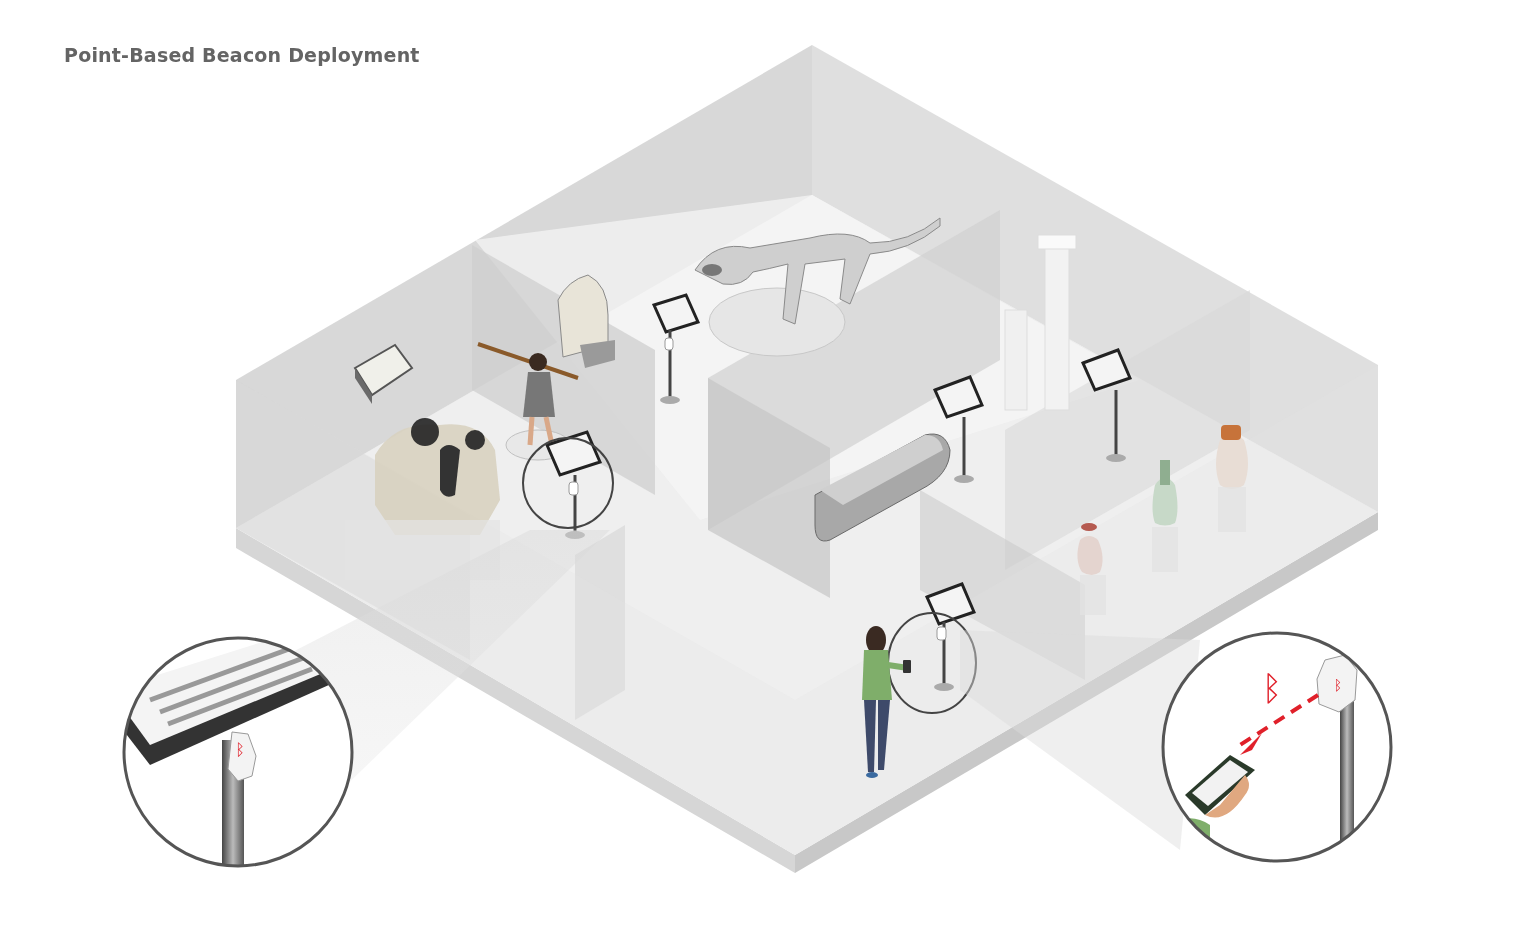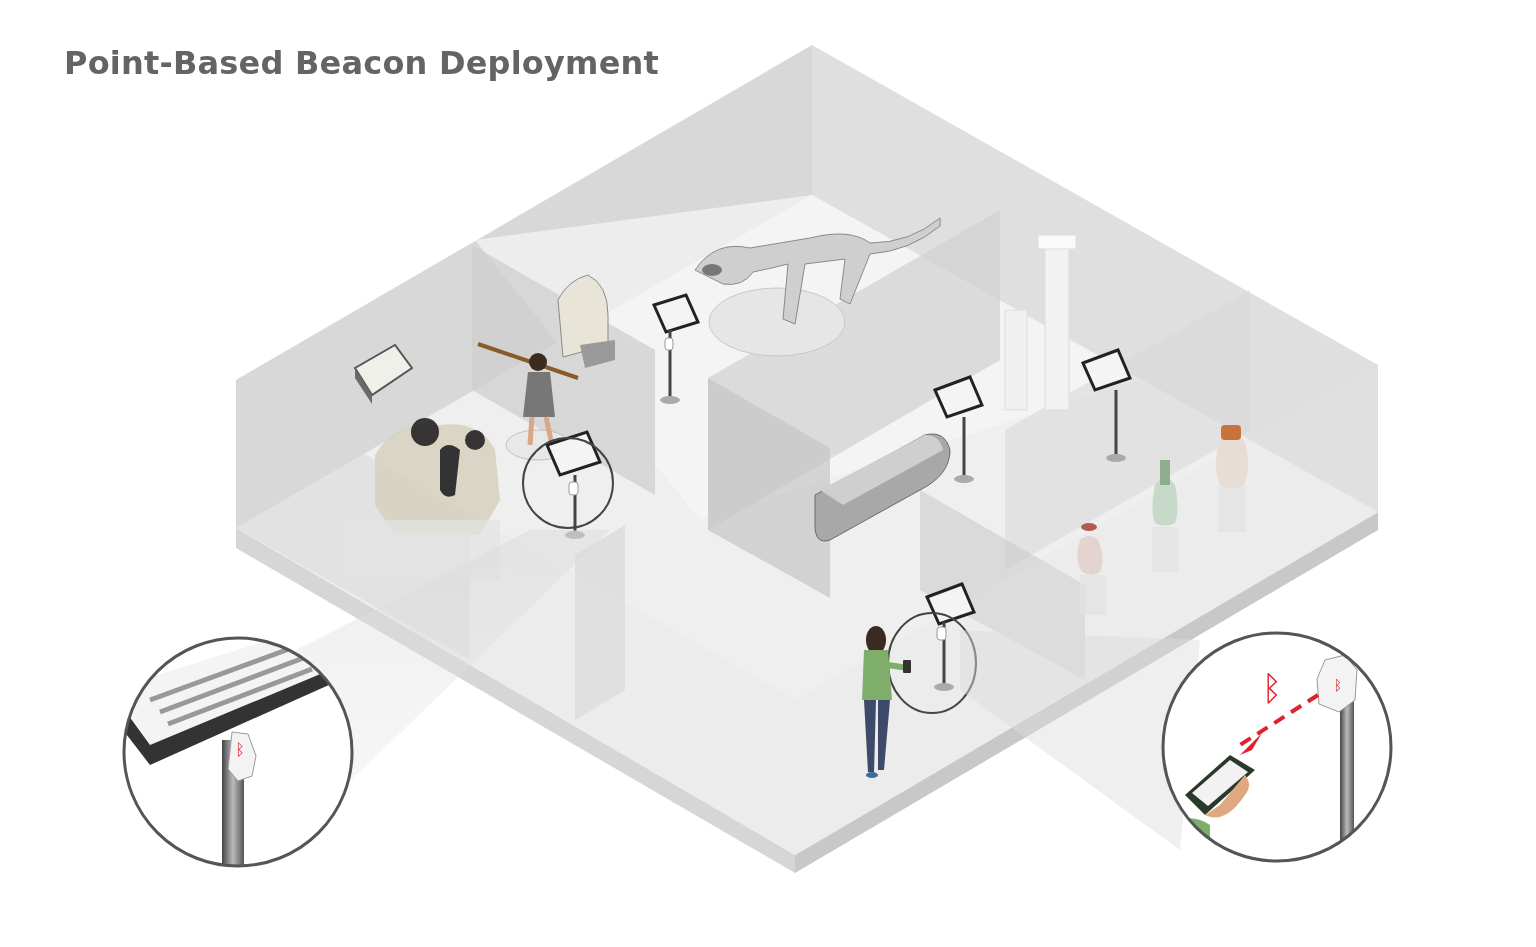--- a/index.html
+++ b/index.html
@@ -1,18 +1,18 @@
 <!DOCTYPE html>
 <html><head>
 <meta charset="utf-8">
 <style>
   html, body { margin:0; padding:0; background:#ffffff; }
   body { width:1536px; height:947px; position:relative; overflow:hidden;
          font-family: "DejaVu Sans", "Liberation Sans", sans-serif; }
-  .title { position:absolute; left:64px; top:44px; font-size:32px; font-weight:bold;
+  .title { position:absolute; left:64px; top:44px; font-size:19px; font-weight:bold;
            color:#646464; letter-spacing:0.2px; }
   svg.scene { position:absolute; left:0; top:0; }
   .lbl { font-family: "DejaVu Sans", sans-serif; }
 </style>
 </head>
 <body>
 
 <div class="title">Point-Based Beacon Deployment</div>
 
 <svg class="scene" width="1536" height="947" viewBox="0 0 1536 947">

